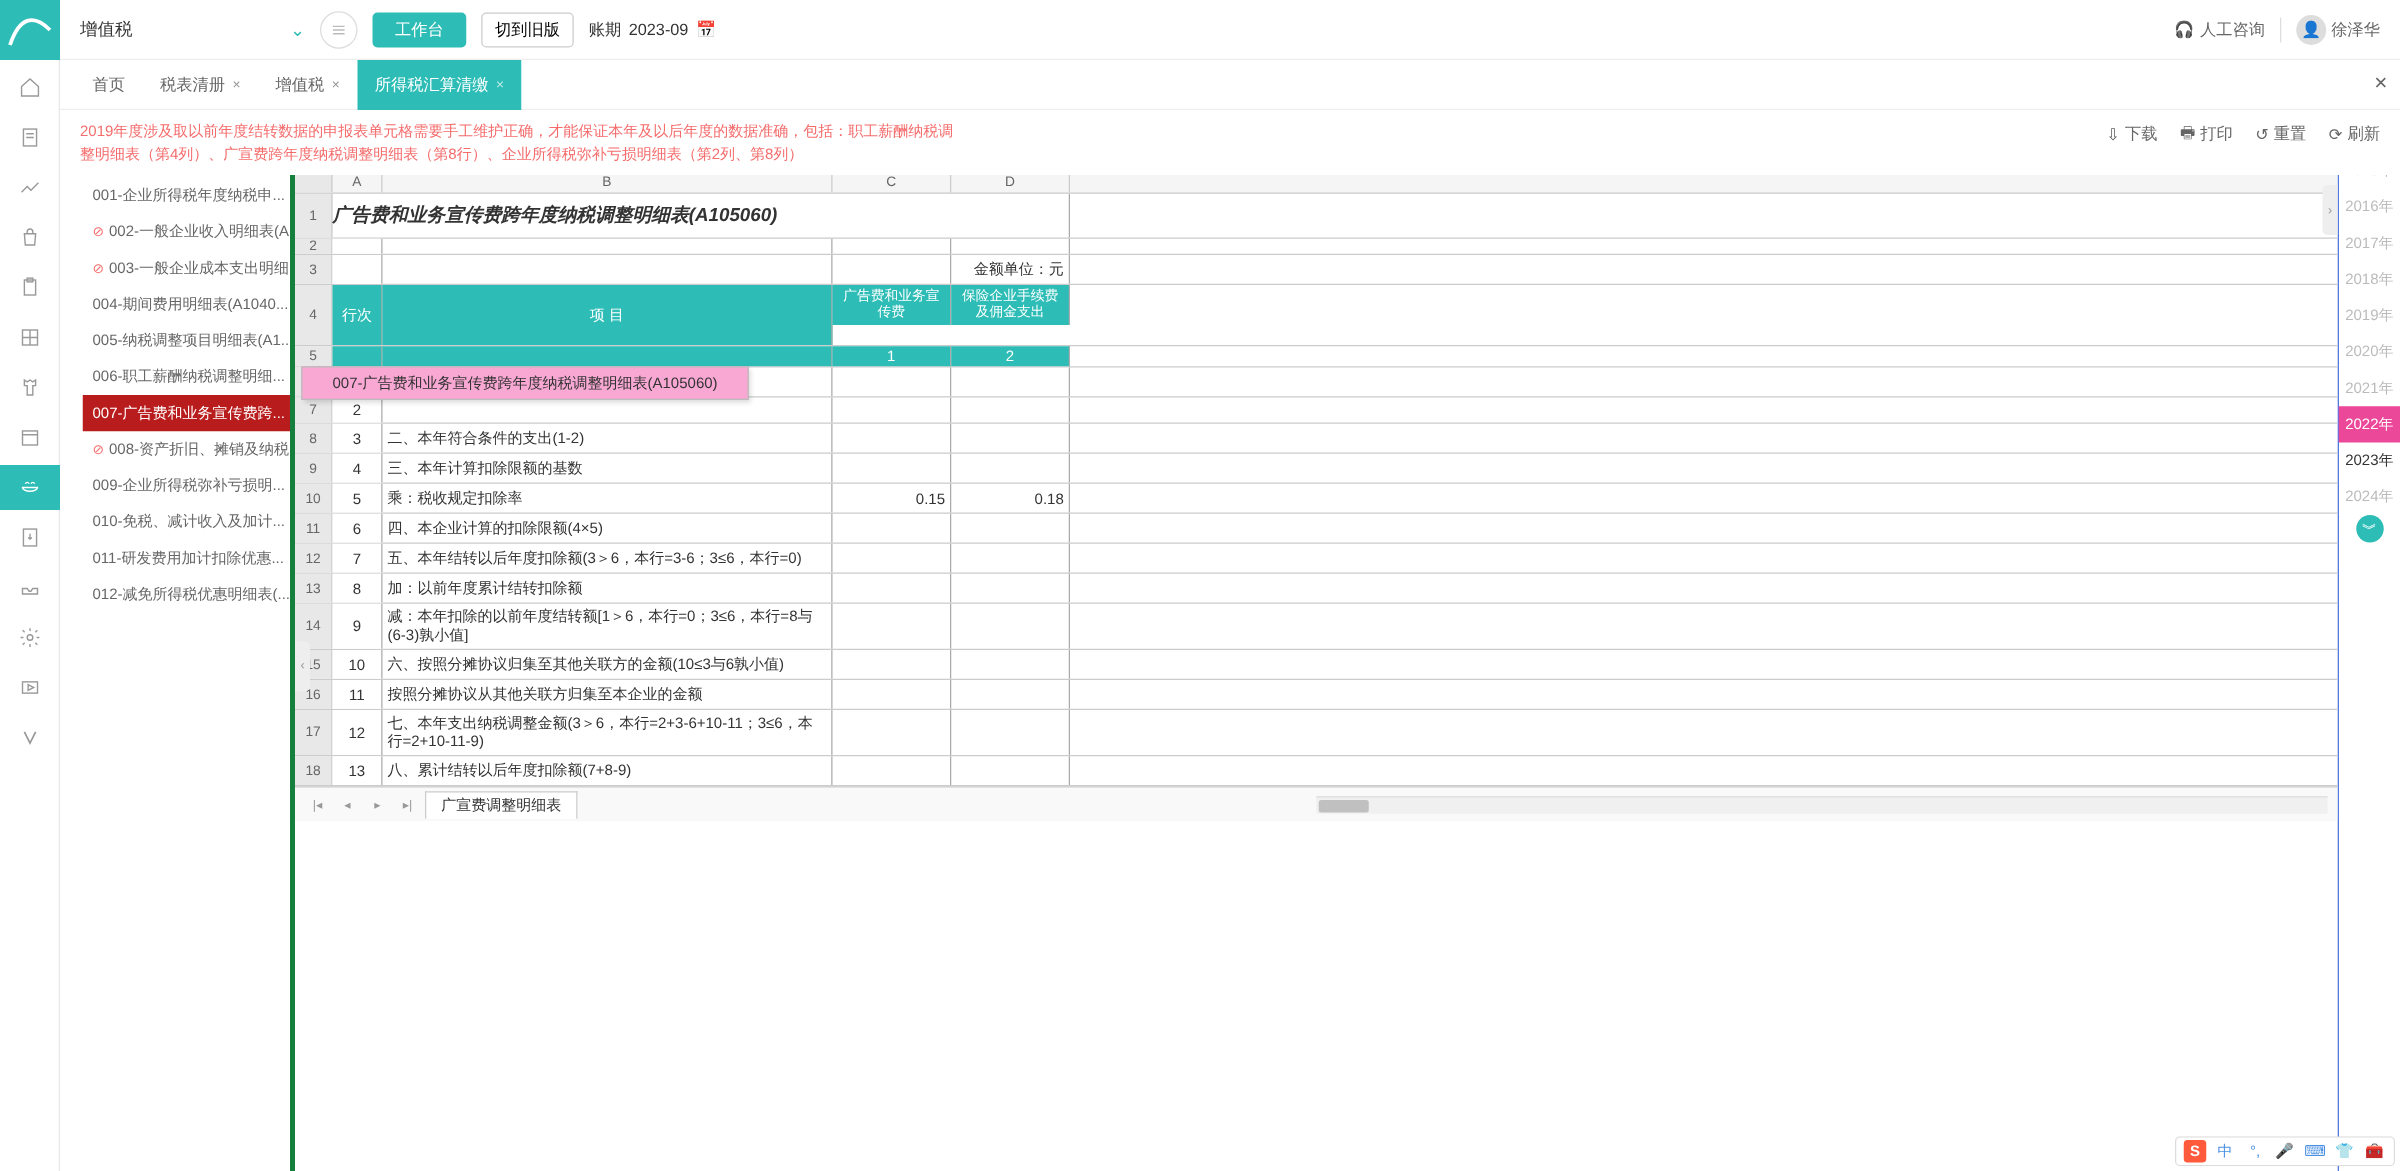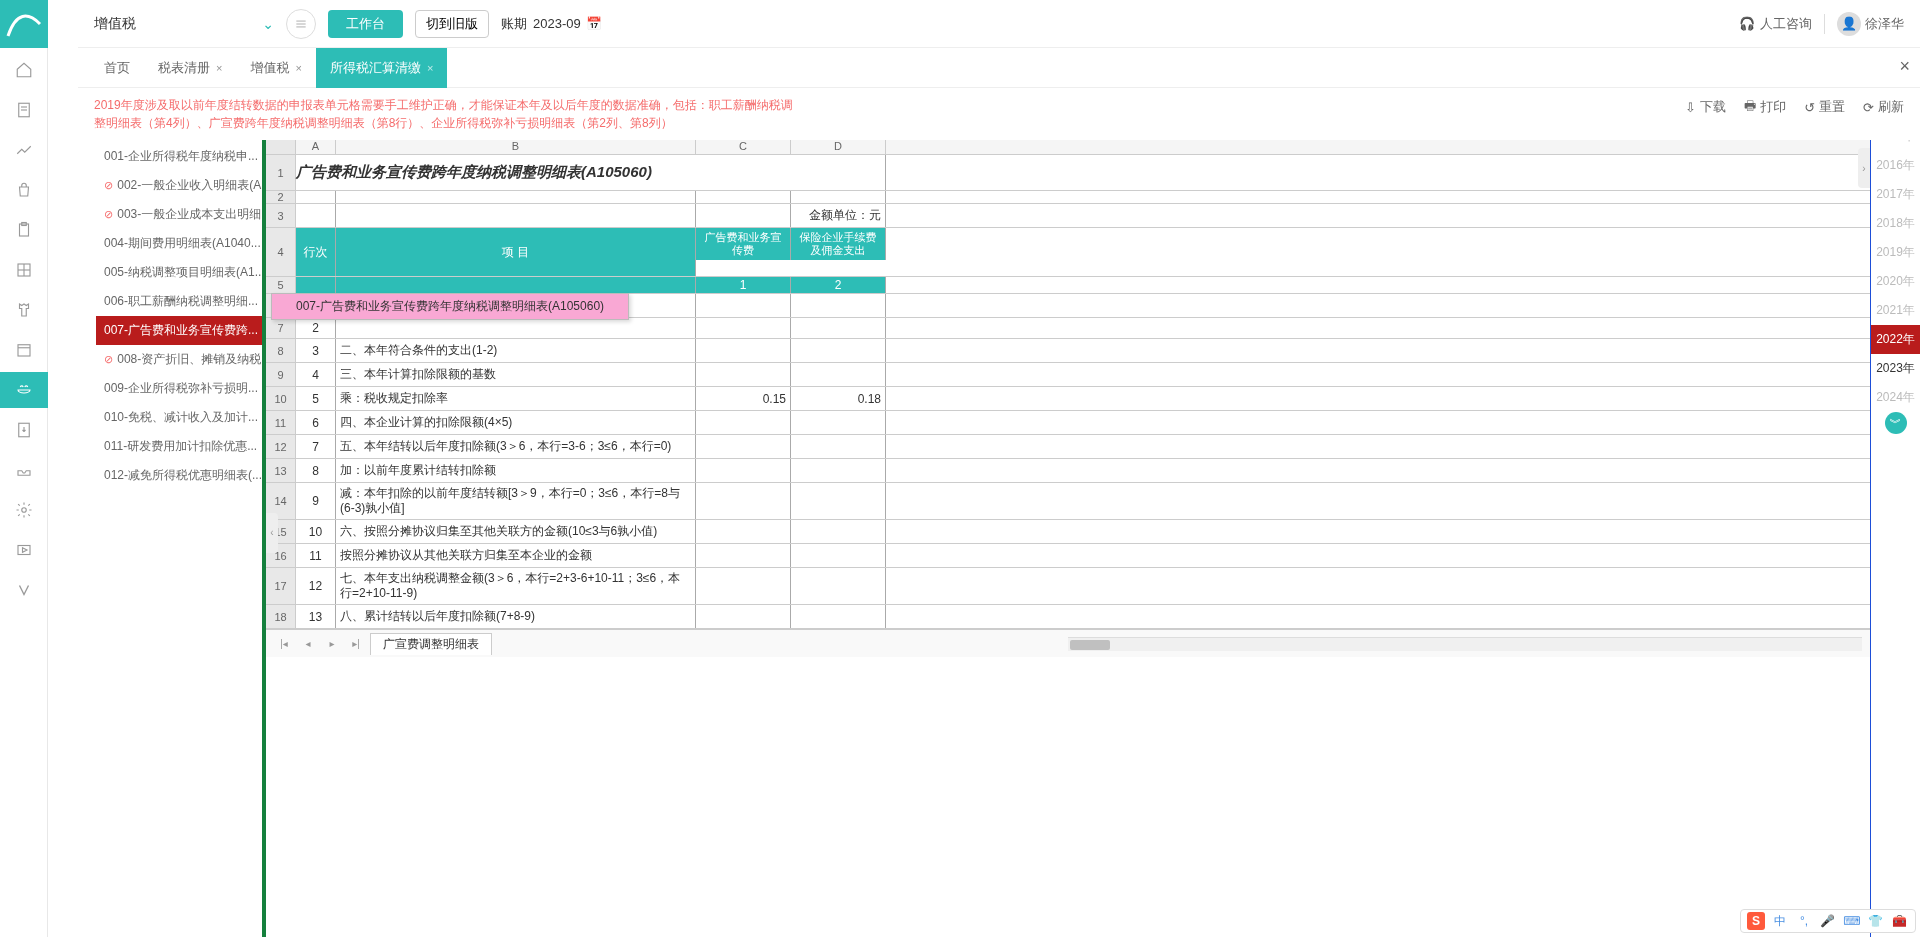--- a/index.html
+++ b/index.html
@@ -1,18 +1,18 @@
 <!DOCTYPE html>
 <html><head>
 <meta charset="utf-8">
 <style>
 * { margin: 0; padding: 0; box-sizing: border-box; }
 body { font-family: "Microsoft YaHei", Arial, sans-serif; font-size: 12px; color: #333; background: #fff; overflow: hidden; }
 
-.app { display: flex; height: 100vh; gap: 30px; }
+.app { display: flex; height: 100vh; }
 
 
 .icon-sidebar { width: 48px; background: #fff; border-right: 1px solid #e8e8e8; display: flex; flex-direction: column; align-items: center; padding-top: 0; }
 .icon-sidebar .logo { width: 48px; height: 48px; background: #2dbdb6; display: flex; align-items: center; justify-content: center; color: #fff; font-size: 20px; }
 .icon-sidebar .nav-icon { width: 48px; height: 36px; display: flex; align-items: center; justify-content: center; color: #999; cursor: pointer; font-size: 16px; margin-top: 4px;}
 .icon-sidebar .nav-icon.active { color: #fff; background: #2dbdb6; }
 .icon-sidebar .nav-icon svg { width: 18px; height: 18px; }
 
 
 .main { flex: 1; display: flex; flex-direction: column; overflow: hidden; }
@@ -69,21 +69,21 @@
 .sheet-bottom { height:28px; border-top:1px solid #ccc; display:flex; align-items:center; padding: 0 8px; gap:4px; background:#f9f9f9;}
 .sheet-bottom .nav-arrow { width:20px; text-align:center; color:#999; cursor:pointer; font-size:10px;}
 .sheet-bottom .sheet-tab { padding: 2px 12px; background:#fff; border:1px solid #ccc; border-bottom:none; font-size:12px; cursor:pointer;}
 .scrollbar-h { height:14px; background:#f0f0f0; border-top:1px solid #ddd; position:relative; margin-left: auto; width: 50%;}
 .scrollbar-h .thumb { position:absolute; left:2px; top:2px; height:10px; width:40px; background:#c0c0c0; border-radius:2px;}
 
 
 .year-strip { width:50px; background:#fff; border-left:1px solid #1d4ed8; display:flex; flex-direction:column; align-items:center; padding-top: 8px; gap: 0;}
 .year-strip .circle { width:22px; height:22px; border-radius:50%; background:#2dbdb6; color:#fff; display:flex; align-items:center; justify-content:center; font-size:12px; margin-bottom:4px; cursor:pointer;}
 .year-strip .year { padding: 6px 0; font-size:12px; color:#bbb; cursor:pointer; width:100%; text-align:center;}
-.year-strip .year.current { background:#b91c1c; color:#fff;}
+.year-strip .year.current { background:#ec4899; color:#fff;}
 .year-strip .year.near { color:#333;}
 
 
 .collapse-handle { position:absolute; left: 188px; top: 50%; width:12px; height:40px; background:#eee; display:flex; align-items:center; justify-content:center; color:#999; font-size:10px; cursor:pointer; z-index:3; border-radius: 0 4px 4px 0;}
 .expand-handle { position:absolute; right: 50px; top: 60px; width:12px; height:40px; background:#eee; display:flex; align-items:center; justify-content:center; color:#999; font-size:10px; cursor:pointer; z-index:3; border-radius: 4px 0 0 4px;}
 
 
 .ime-bar { position:fixed; bottom:4px; right:4px; display:flex; gap:6px; align-items:center; background:#fff; padding:2px 6px; border:1px solid #ddd; border-radius:4px;}
 .ime-bar .ime-icon { width:18px; height:18px; display:flex; align-items:center; justify-content:center; font-size:12px;}
 .ime-bar .sq { background:#ff5a3c; color:#fff; border-radius:3px; font-weight:bold;}
@@ -399,21 +399,21 @@
             <div class="sheet-row">
               <div class="row-hdr">13</div>
               <div class="cell A">8</div>
               <div class="cell B">加：以前年度累计结转扣除额</div>
               <div class="cell C"></div>
               <div class="cell D"></div>
             </div>
             <div class="sheet-row" style="min-height: 36px;">
               <div class="row-hdr">14</div>
               <div class="cell A">9</div>
-              <div class="cell B" style="white-space: normal; line-height: 15px;">减：本年扣除的以前年度结转额[3＞9，本行=0；3≤6，本行=8与(6-3)孰小值]</div>
+              <div class="cell B" style="white-space: normal; line-height: 15px;">减：本年扣除的以前年度结转额[1＞6，本行=0；3≤6，本行=8与(6-3)孰小值]</div>
               <div class="cell C"></div>
               <div class="cell D"></div>
             </div>
             <div class="sheet-row">
               <div class="row-hdr">15</div>
               <div class="cell A">10</div>
               <div class="cell B">六、按照分摊协议归集至其他关联方的金额(10≤3与6孰小值)</div>
               <div class="cell C"></div>
               <div class="cell D"></div>
             </div>

